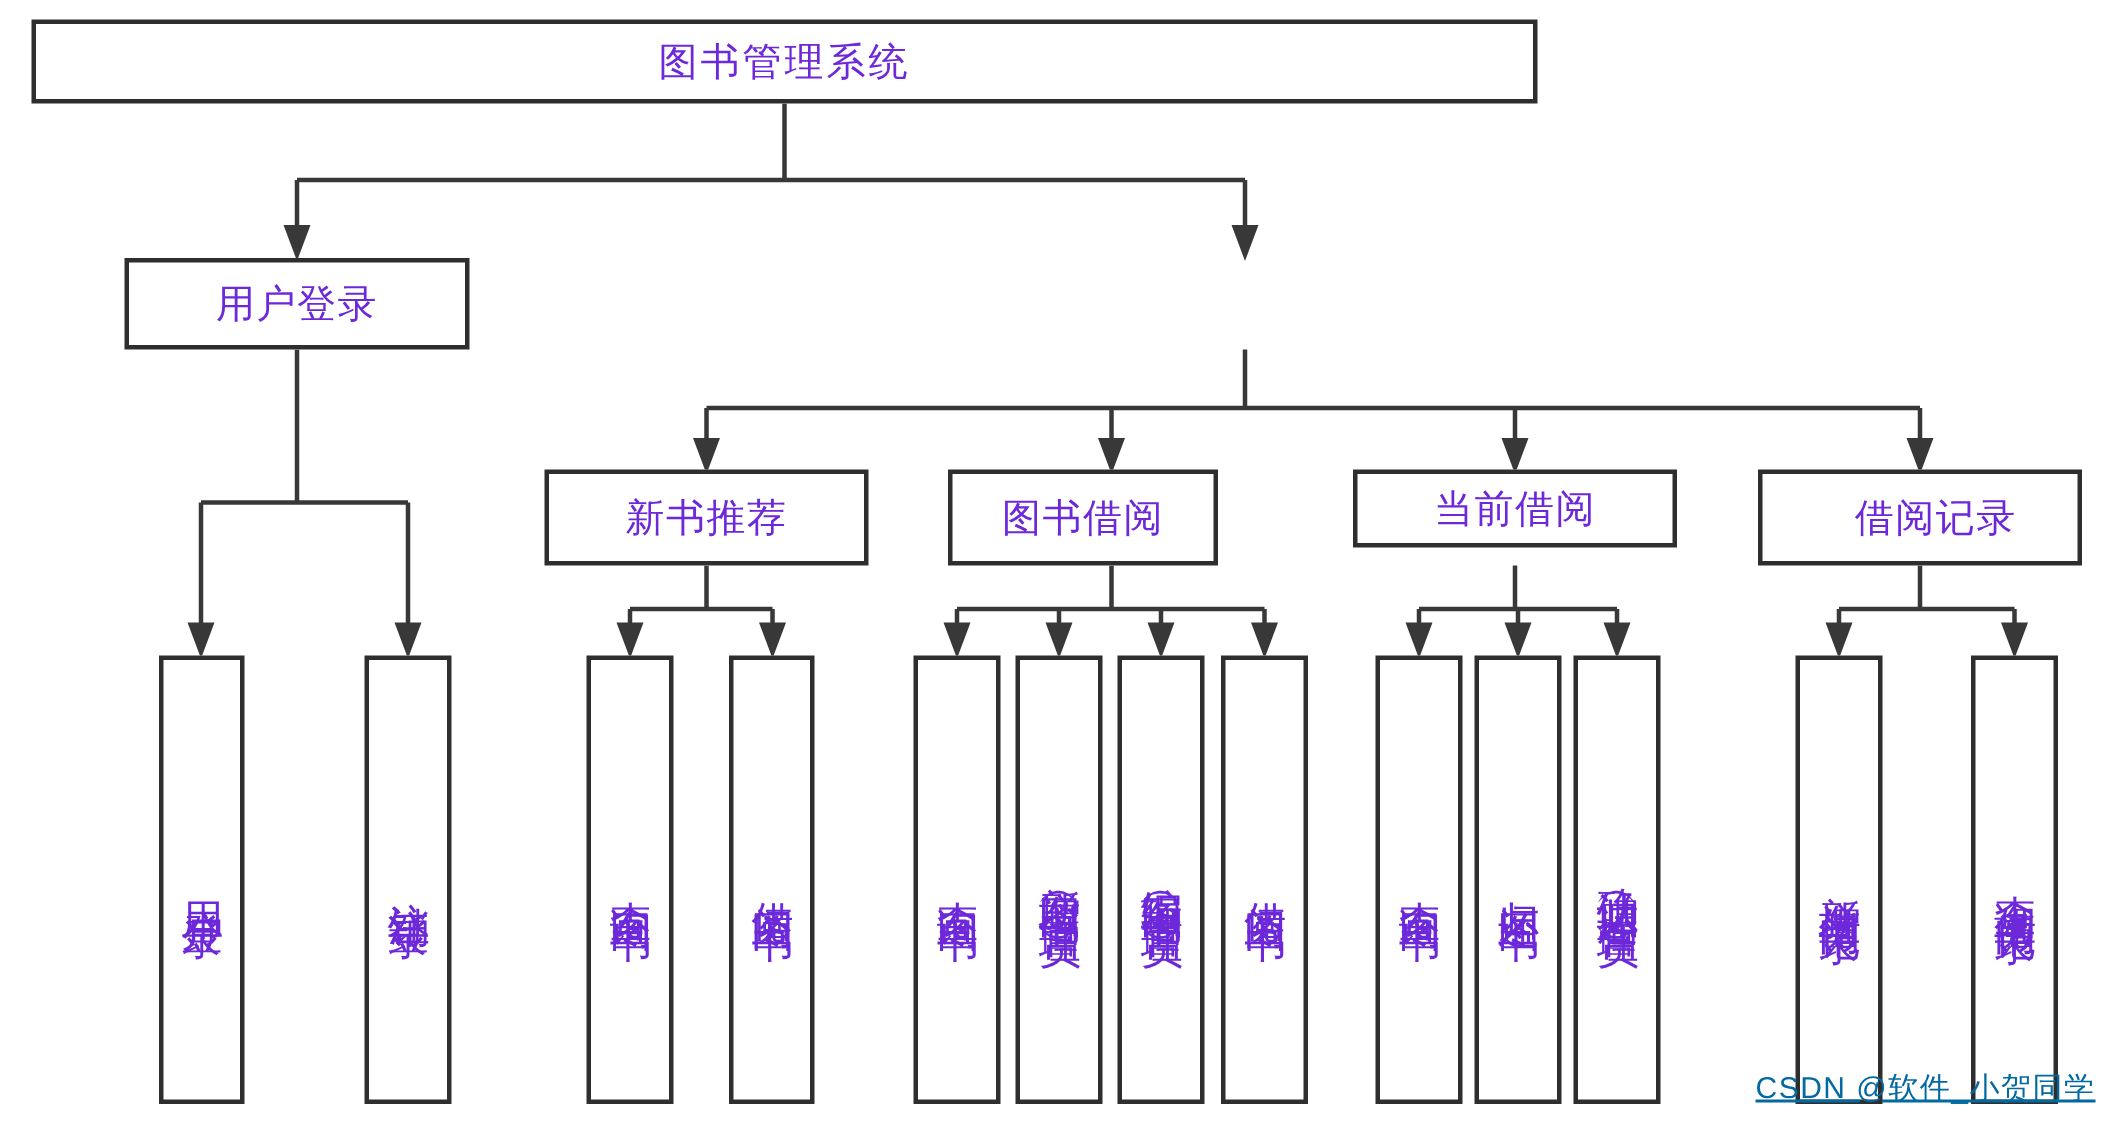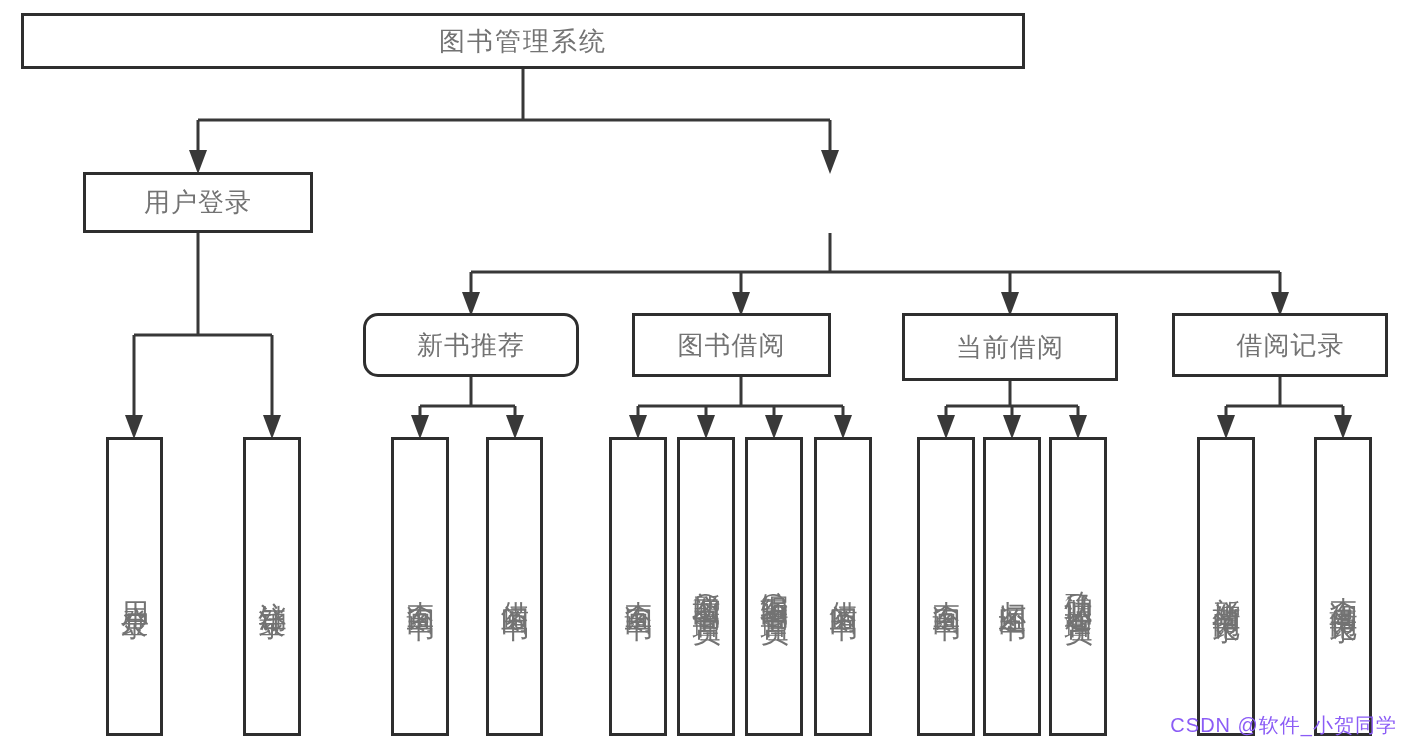--- a/index.html
+++ b/index.html
@@ -11,32 +11,32 @@
     font-family:"Liberation Sans",sans-serif;
     overflow:hidden;
   }
   #connectors{position:absolute;left:0;top:0;}
   .box{
     position:absolute;
     box-sizing:border-box;
     background:#ffffff;
     border:3px solid #2e2e2e;
     display:flex;align-items:center;justify-content:center;
-    color:#737373;
+    color:#6d28d9;
     font-size:26px;
     white-space:nowrap;
     z-index:2;
   }
   .hlabel{letter-spacing:1px;}
   #n-root{left:21px;top:13px;width:1004px;height:56px;letter-spacing:2px;}
   #n-login{left:83px;top:172px;width:230px;height:61px;}
   #n-mgmt{left:711px;top:172px;width:237px;height:61px;}
-  #n-newrec{left:363px;top:313px;width:216px;height:64px;border-radius:15px;}
-  #n-bookborrow{left:632px;top:313px;width:199px;height:64px;}
-  #n-curborrow{left:902px;top:313px;width:216px;height:68px;}
+  #n-newrec{left:363px;top:313px;width:216px;height:64px;}
+  #n-bookborrow{left:632px;top:313px;width:180px;height:64px;}
+  #n-curborrow{left:902px;top:313px;width:216px;height:52px;}
   #n-records{left:1172px;top:313px;width:216px;height:64px;padding-left:21px;}
   .leaf{top:437px;height:299px;}
   .vtext{
     writing-mode:vertical-rl;
     text-orientation:mixed;
     font-size:28px;
     letter-spacing:4px;
     line-height:1;
   }
   #lf1{left:106px;width:57px;}
@@ -49,23 +49,24 @@
   #lf8{left:814px;width:58px;}
   #lf9{left:917px;width:58px;}
   #lf10{left:983px;width:58px;}
   #lf11{left:1049px;width:58px;}
   #lf12{left:1197px;width:58px;}
   #lf13{left:1314px;width:58px;}
   #watermark{
     position:absolute;
     right:8px;top:712px;
     font-size:20px;
-    color:#8b5cf6;
+    color:#0369a1;
     letter-spacing:1px;
     z-index:3;
+    text-decoration:underline;
   }
 </style>
 </head>
 <body>
 
 <div id="canvas">
 
   <svg id="connectors" width="1405" height="747" viewBox="0 0 1405 747">
     <g stroke="#383838" stroke-width="3" fill="none">
       <path d="M523 69 V120 M198 120 H830 M198 120 V152 M830 120 V152"></path>

